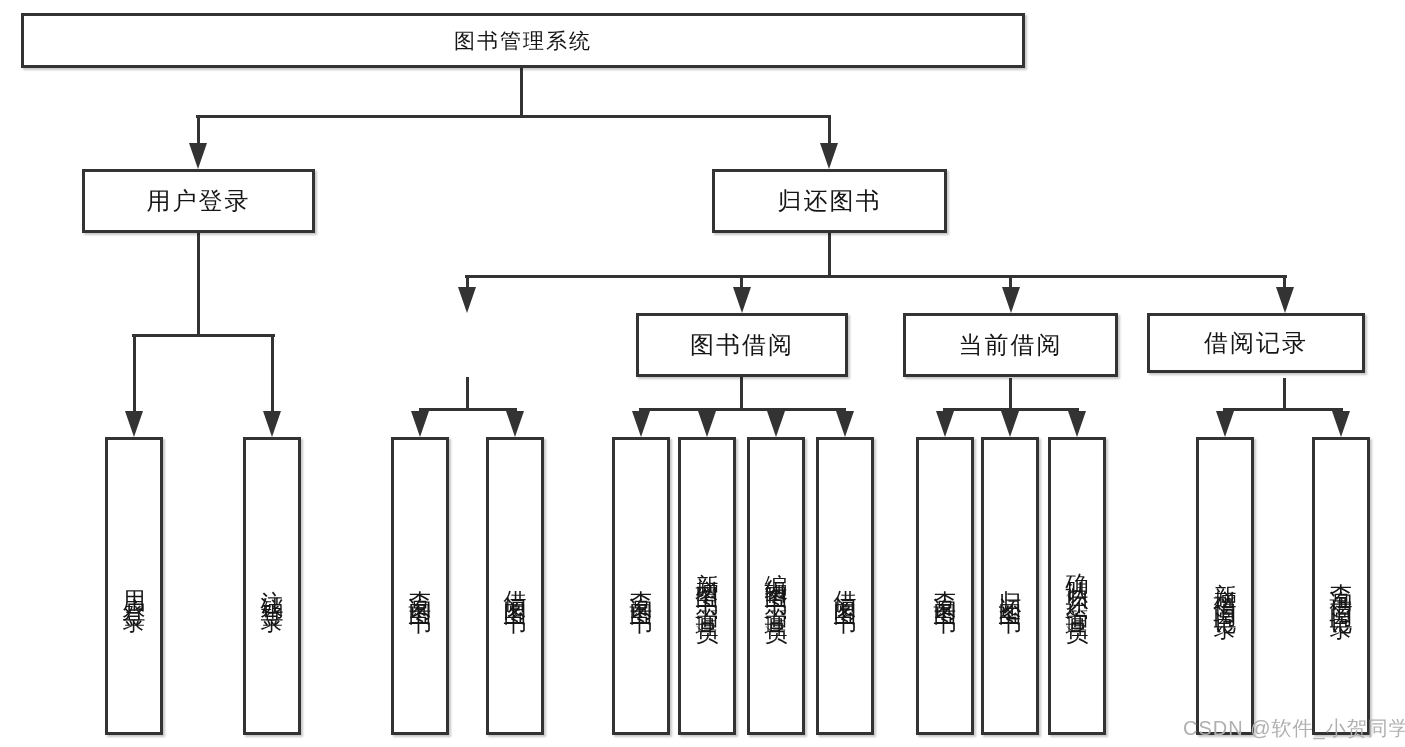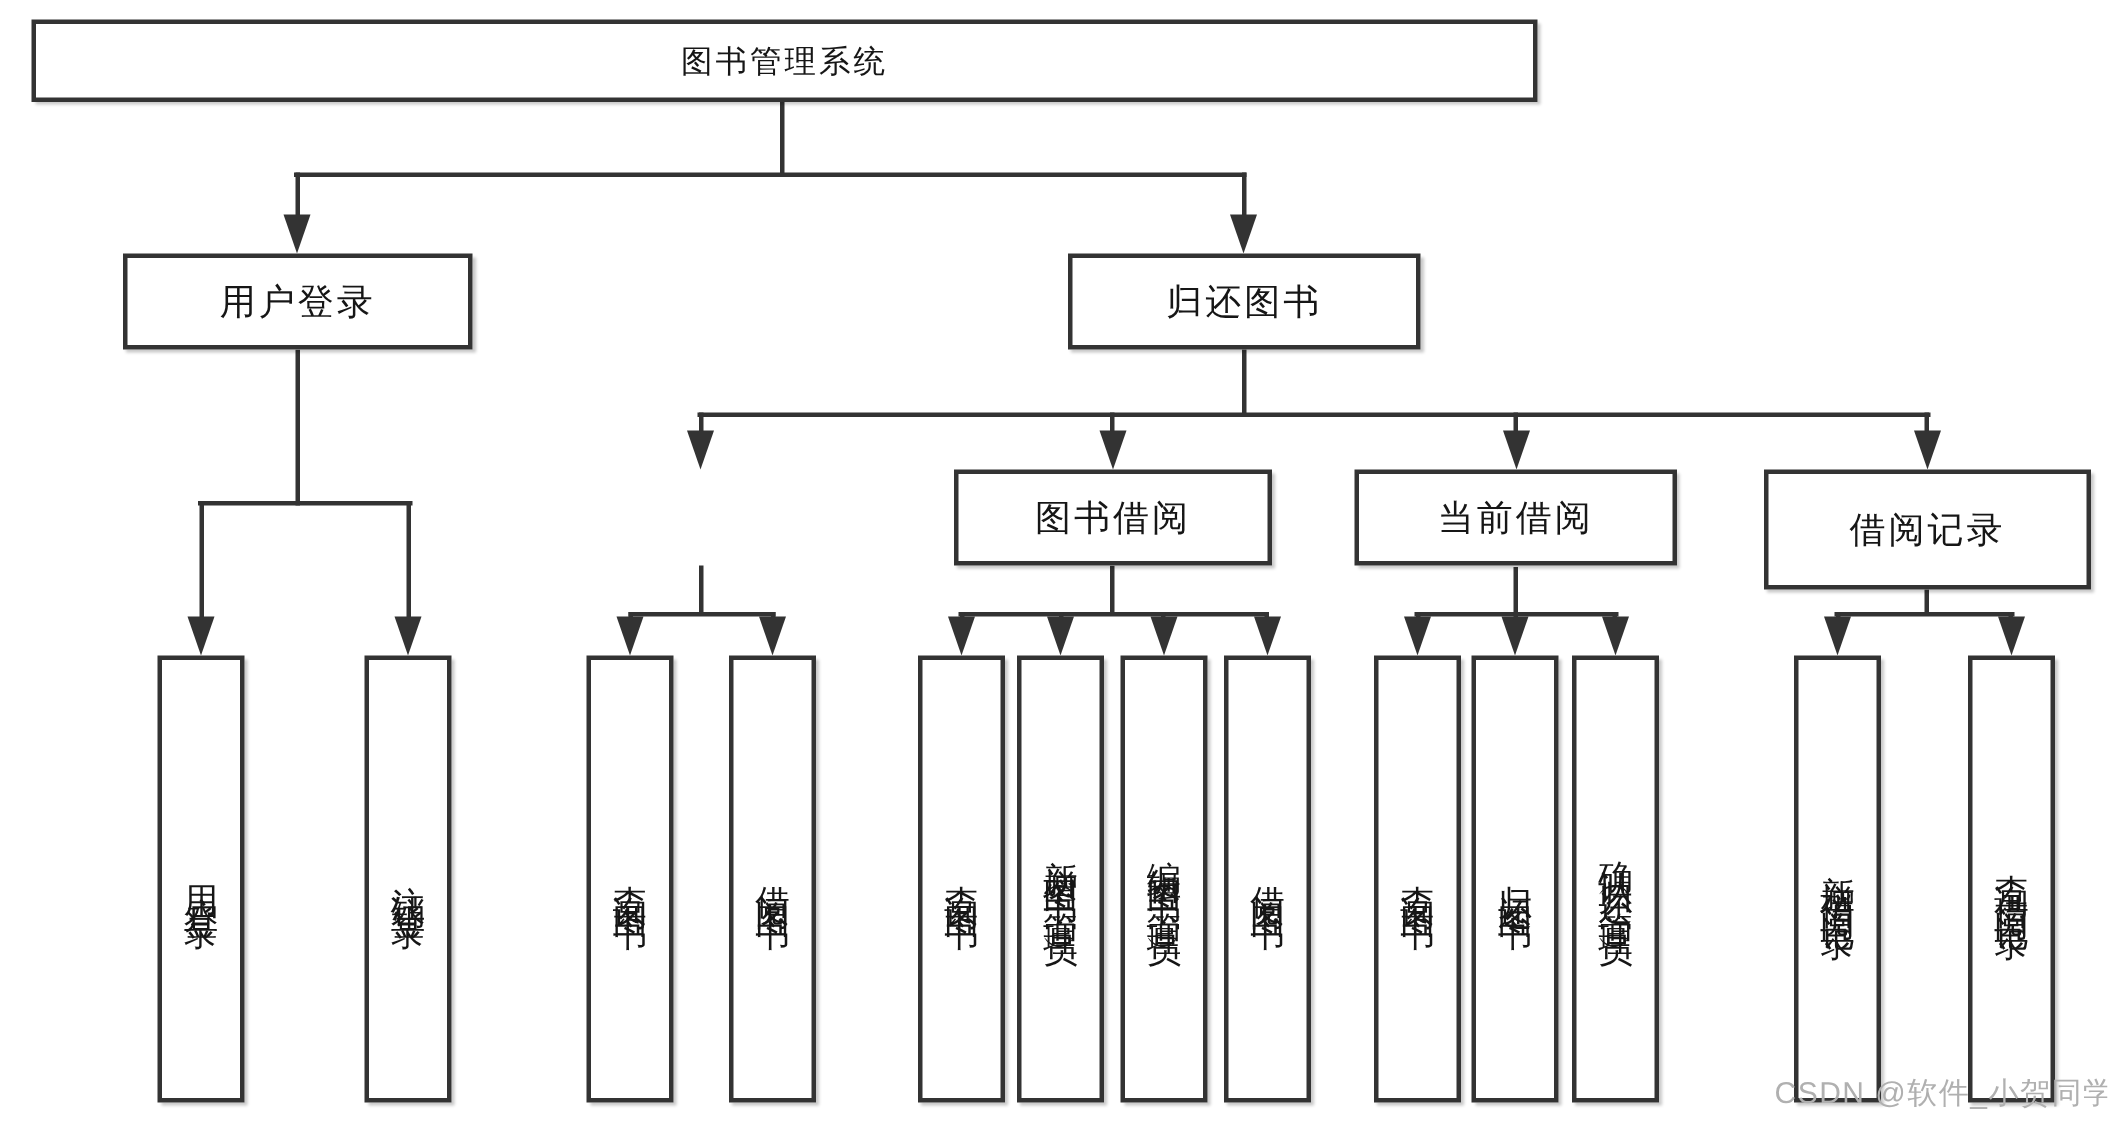--- a/index.html
+++ b/index.html
@@ -122,21 +122,21 @@
   <div class="hnode l2-node" style="left:712px;top:169px;width:235px;height:64px">
     <span>归还图书</span>
   </div>
 
   <div class="hnode l3-node" style="left:636px;top:313px;width:212px;height:64px">
     <span>图书借阅</span>
   </div>
   <div class="hnode l3-node" style="left:903px;top:313px;width:215px;height:64px">
     <span>当前借阅</span>
   </div>
-  <div class="hnode l3-node" style="left:1176px;top:313px;width:218px;height:80px">
+  <div class="hnode l3-node" style="left:1147px;top:313px;width:218px;height:60px">
     <span>借阅记录</span>
   </div>
 
   <div class="vnode" style="left:105px;top:437px">
     <span>用户登录</span>
   </div>
   <div class="vnode" style="left:243px;top:437px">
     <span>注销登录</span>
   </div>
 

